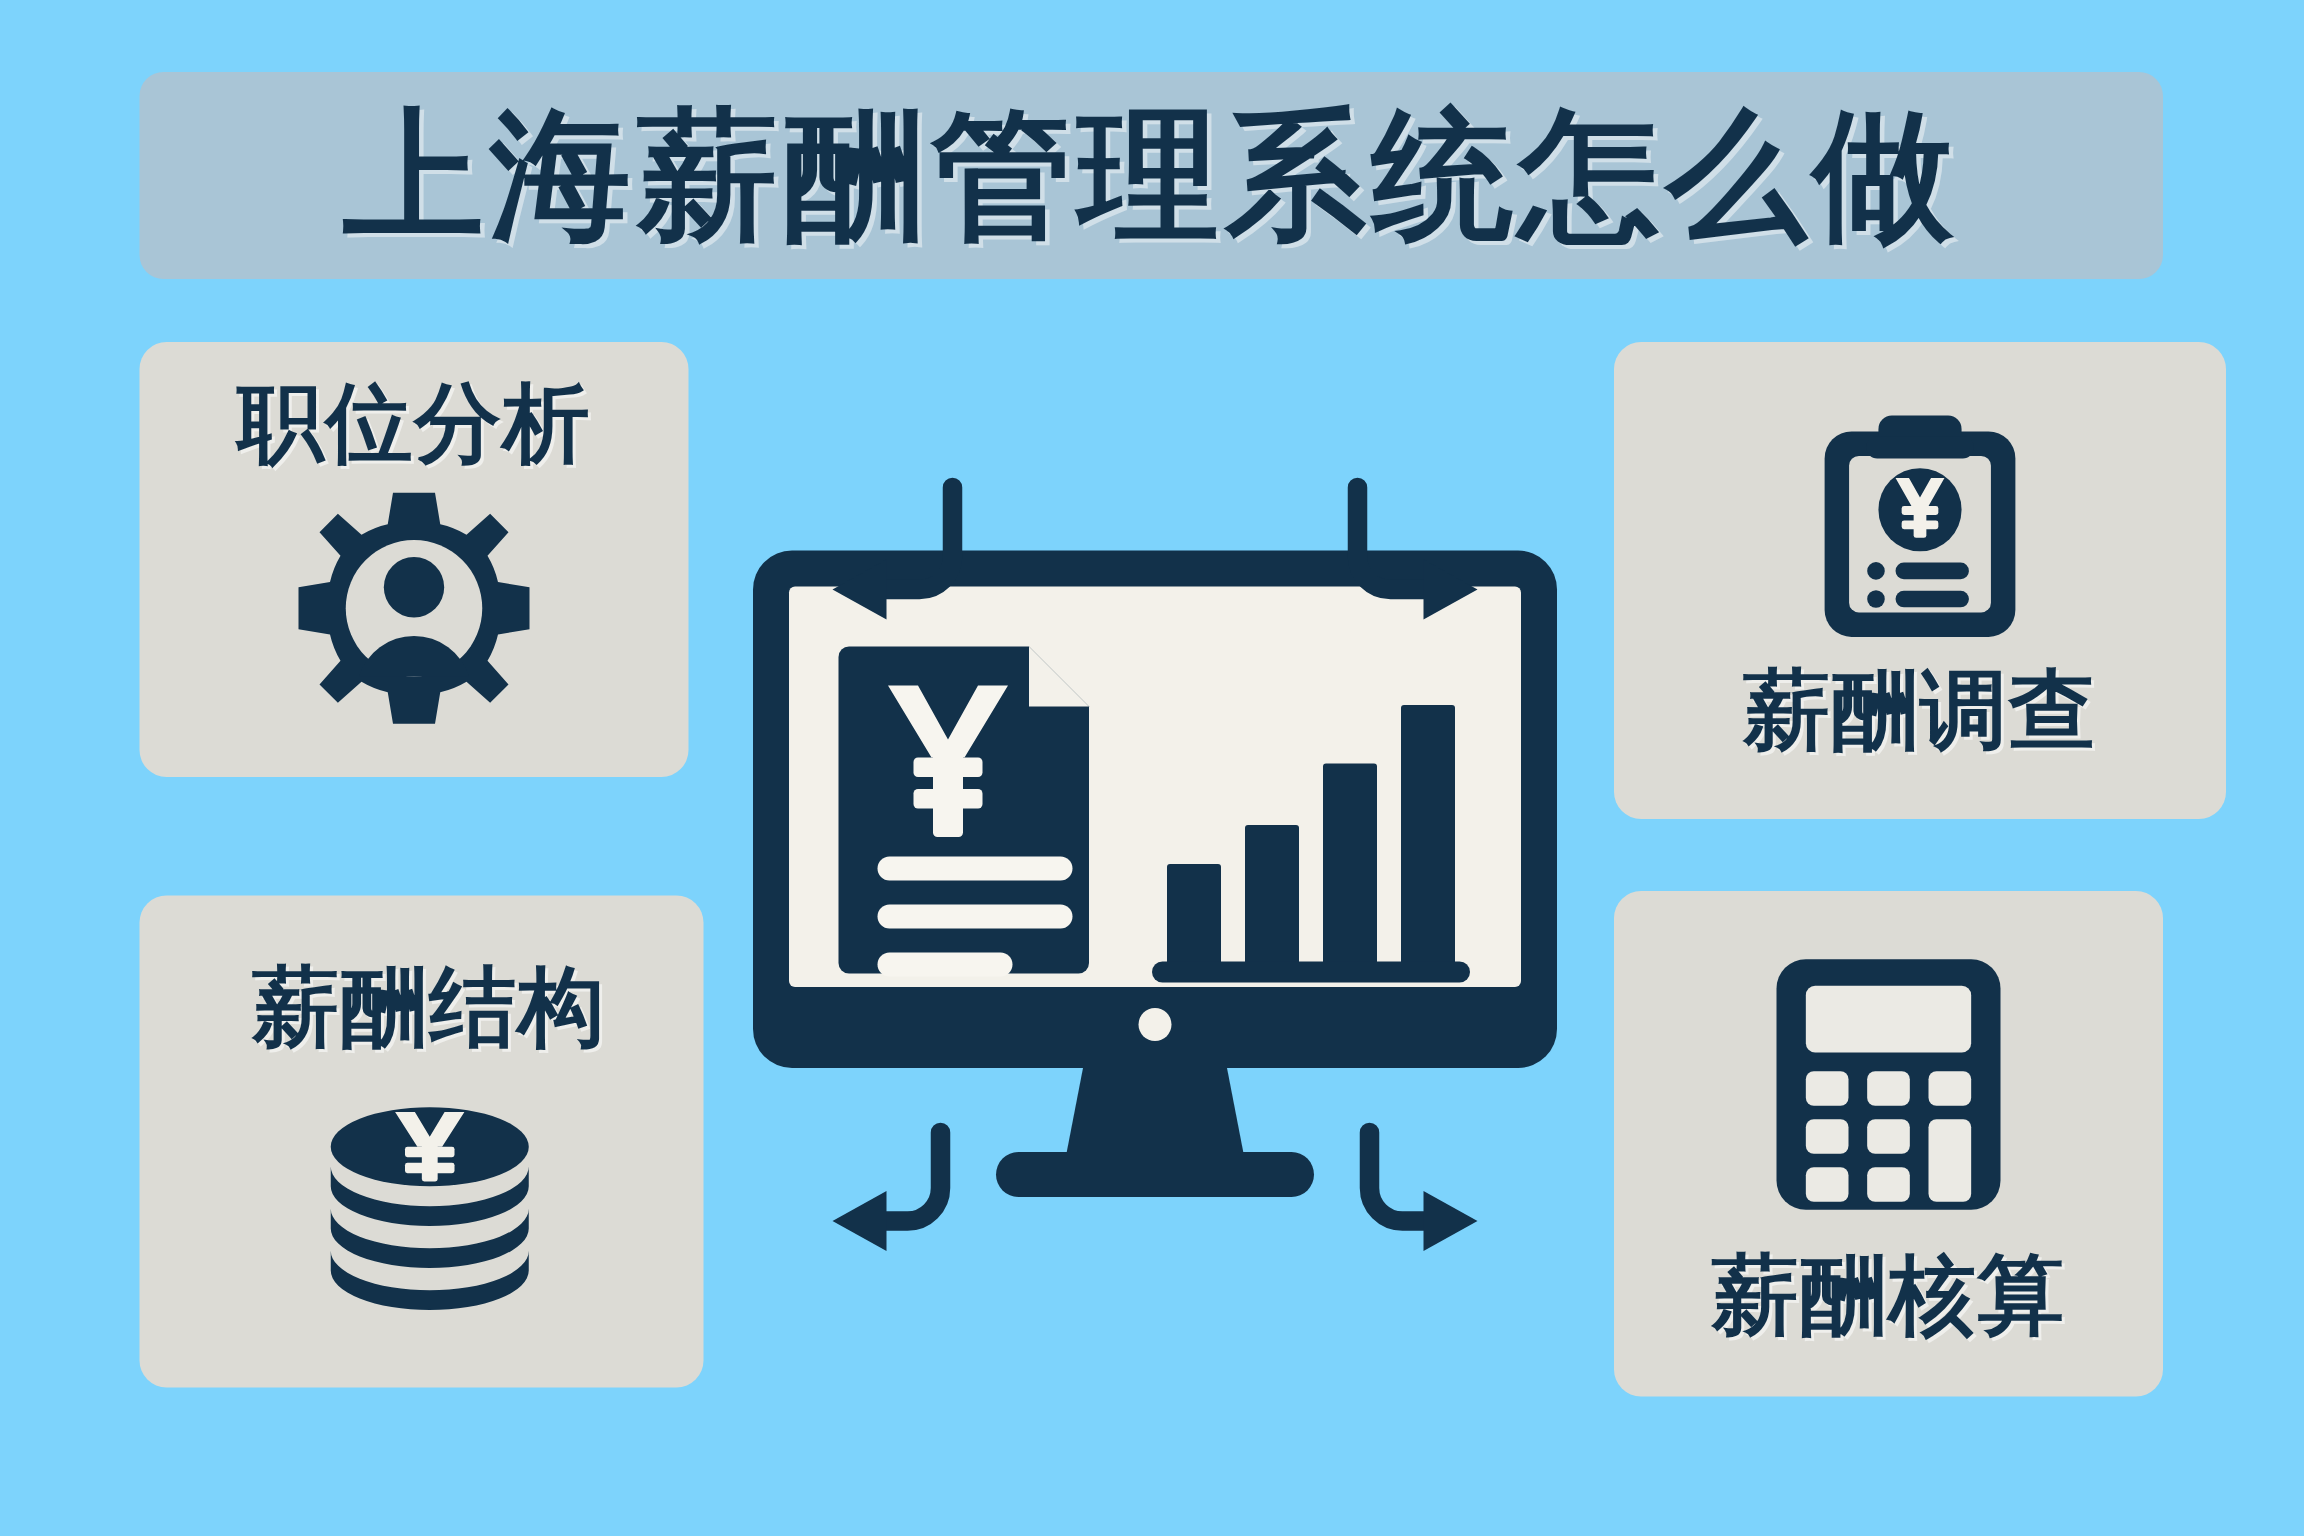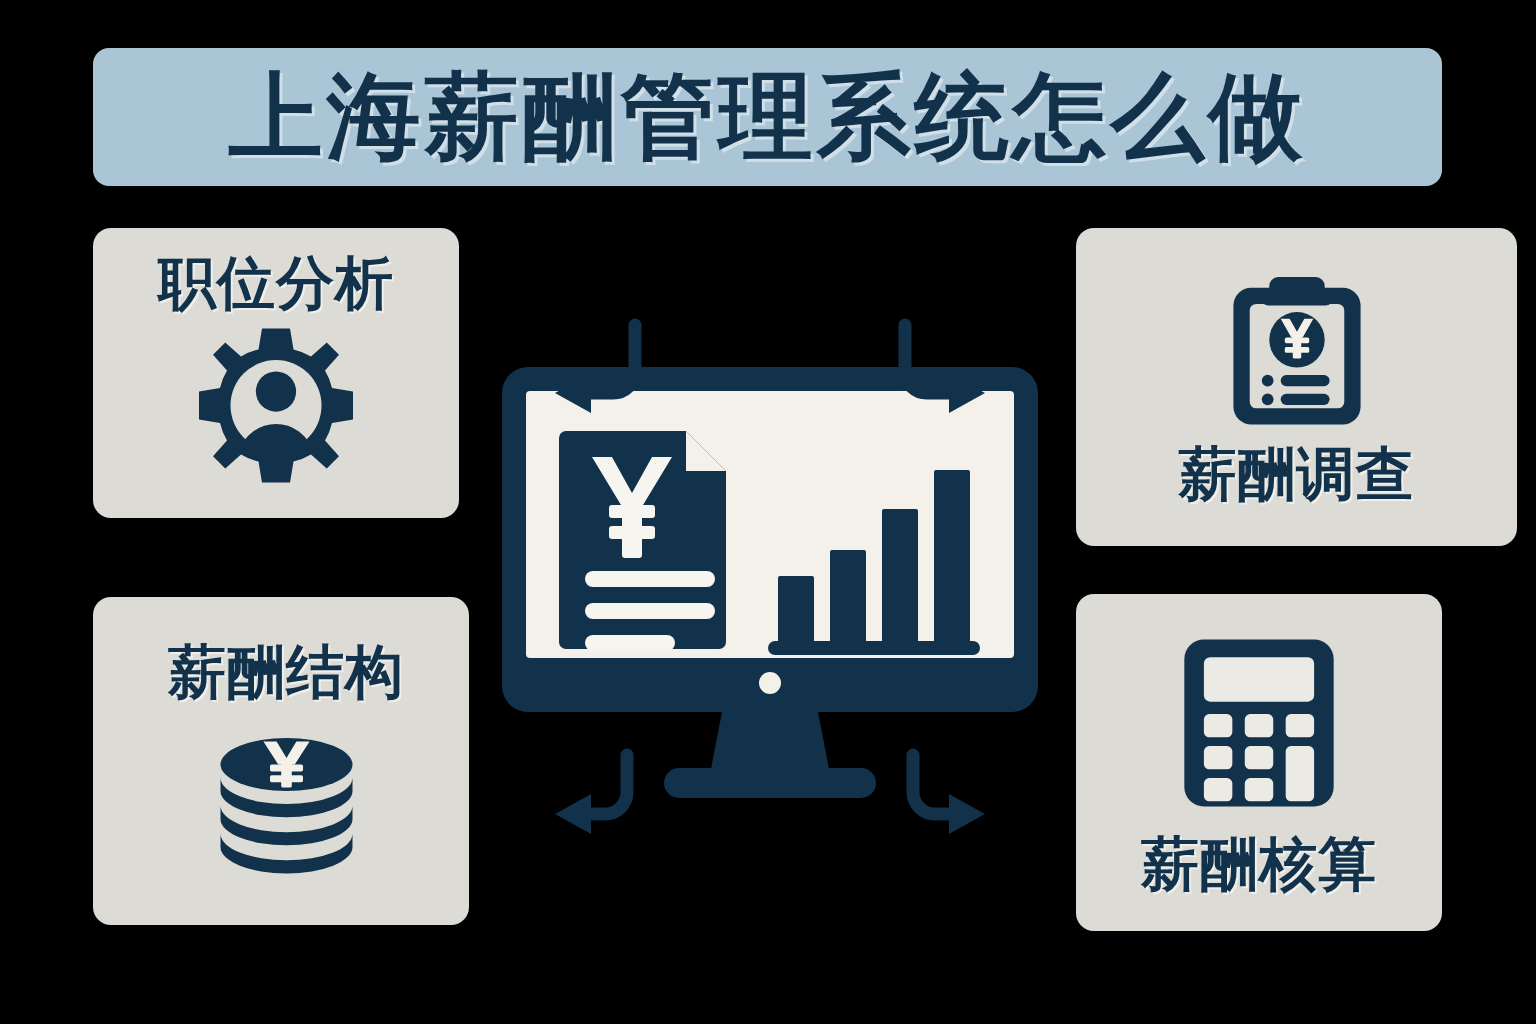--- a/index.html
+++ b/index.html
@@ -5,21 +5,21 @@
 <style>
   html, body {
     margin: 0;
     padding: 0;
     background: #f6f4ee;
   }
   #page {
     position: relative;
     width: 1536px;
     height: 1024px;
-    background: #000000;
+    background: #7dd3fc;
     overflow: hidden;
     font-family: "Liberation Sans", "DejaVu Sans", sans-serif;
   }
 
   
   .banner {
     position: absolute;
     left: 93px;
     top: 48px;
     width: 1349px;
@@ -45,21 +45,21 @@
     position: absolute;
     background: #dcdbd5;
     border-radius: 18px;
     display: flex;
     flex-direction: column;
     align-items: center;
     justify-content: center;
   }
   .card-tl { left: 93px;   top: 228px; width: 366px; height: 290px; }
   .card-bl { left: 93px;   top: 597px; width: 366px; height: 328px; padding-left: 10px; }
-  .card-tr { left: 1076px; top: 228px; width: 441px; height: 318px; }
+  .card-tr { left: 1076px; top: 228px; width: 408px; height: 318px; }
   .card-br { left: 1076px; top: 594px; width: 366px; height: 337px; }
 
   .card-label {
     font-size: 58px;
     font-weight: 700;
     color: #12314a;
     line-height: 1;
     letter-spacing: 1px;
     white-space: nowrap;
     text-shadow: 2px 2px 0 rgba(255,255,255,0.55);

